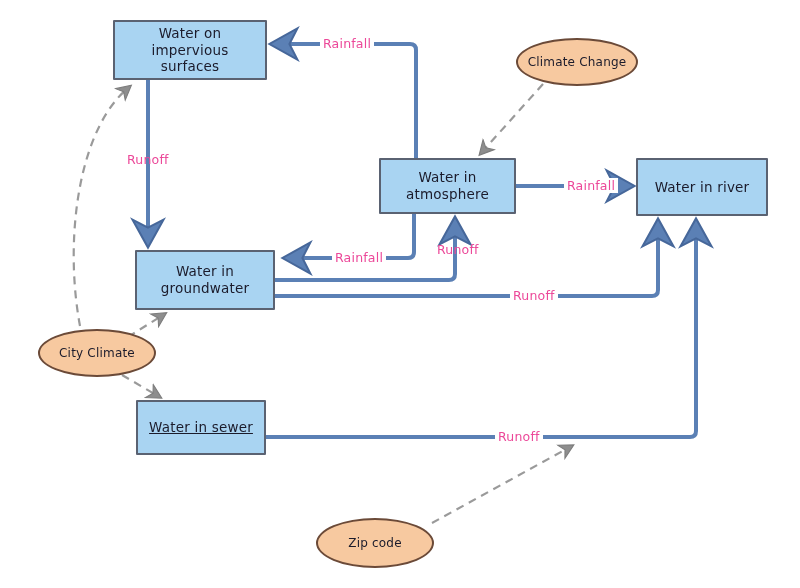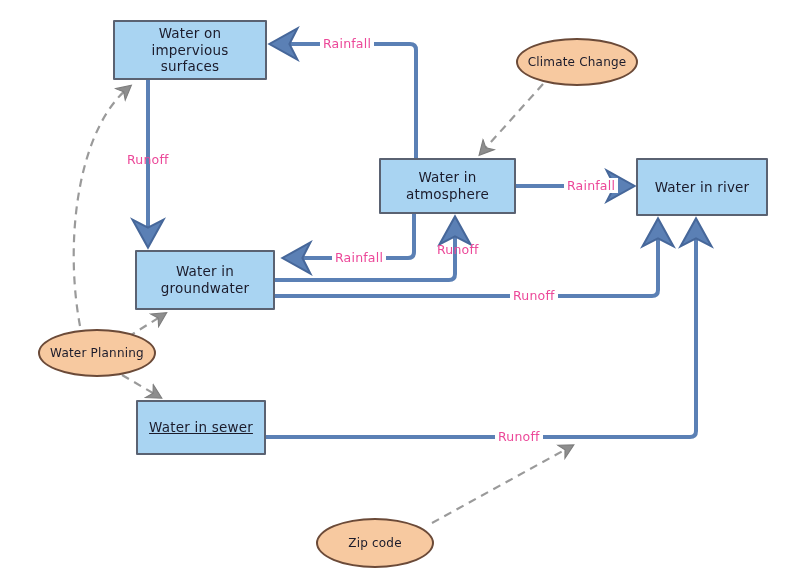--- a/index.html
+++ b/index.html
@@ -136,21 +136,21 @@
 
   <div class="node box" style="left:136px; top:400px; width:130px; height:55px;text-decoration:underline;">
     <span class="node-label">Water in sewer</span>
   </div>
 
   <div class="node ellipse" style="left:516px; top:38px; width:122px; height:48px;">
     <span class="node-label">Climate Change</span>
   </div>
 
   <div class="node ellipse" style="left:38px; top:329px; width:118px; height:48px;">
-    <span class="node-label">Water Planning</span>
+    <span class="node-label">City Climate</span>
   </div>
 
   <div class="node ellipse" style="left:316px; top:518px; width:118px; height:50px;">
     <span class="node-label">Zip code</span>
   </div>
 
   <div class="edge-label" style="left:320px; top:36px;">Rainfall</div>
 
   <div class="edge-label" style="left:564px; top:178px;">Rainfall</div>
 

